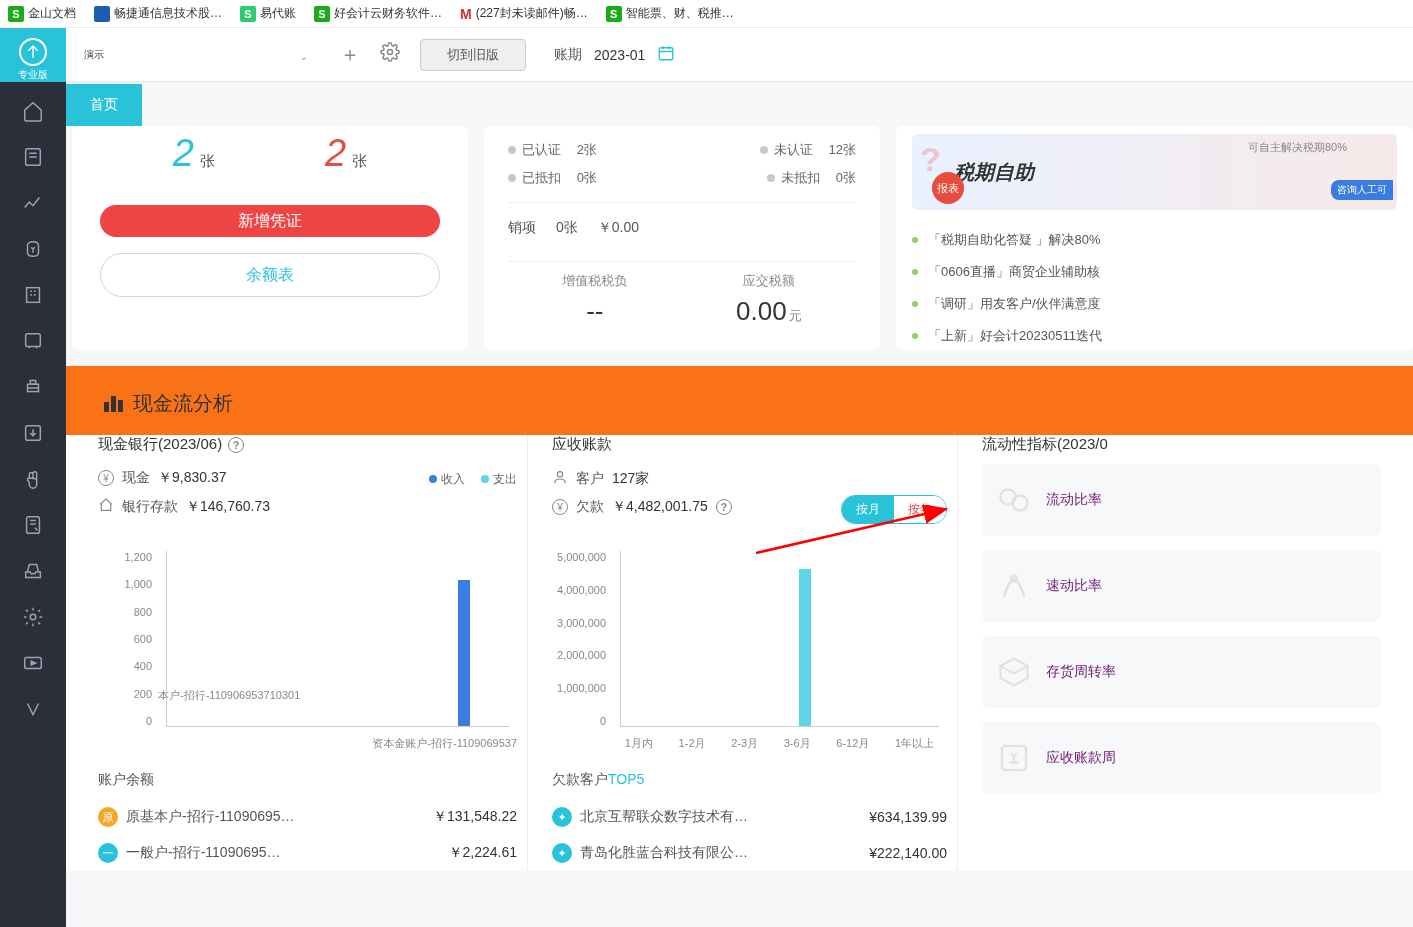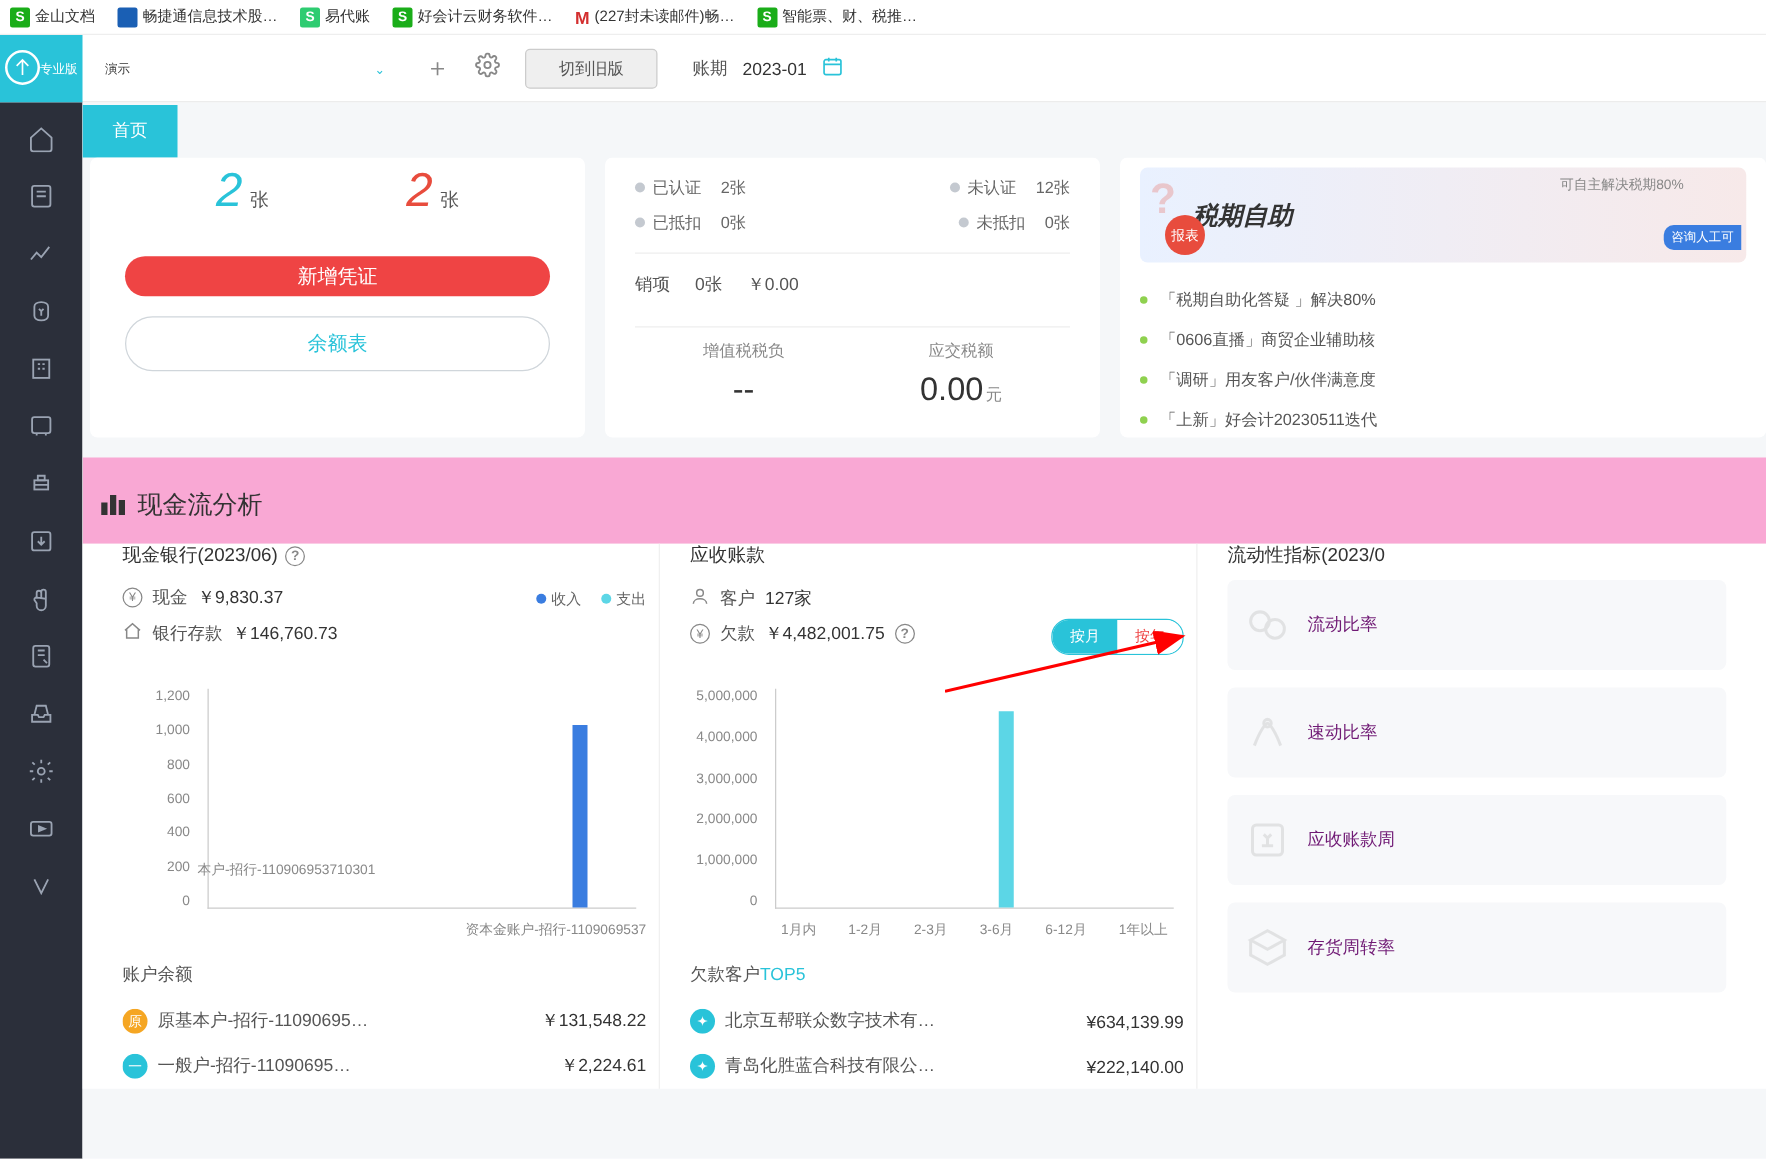--- a/index.html
+++ b/index.html
@@ -5,21 +5,21 @@
 * { margin: 0; padding: 0; box-sizing: border-box; }
 body { font-family: "Microsoft YaHei", Arial, sans-serif; font-size: 13px; color: #333; background: #fff; overflow: hidden; }
 .browser-bookmarks { height: 28px; display: flex; align-items: center; padding: 0 8px; gap: 18px; background: #fff; border-bottom: 1px solid #eee; }
 .bookmark { display: flex; align-items: center; gap: 4px; font-size: 12px; color: #333; cursor: pointer; }
 .bm-icon { width: 16px; height: 16px; display: inline-block; border-radius: 2px; }
 .bm-s { background: #1aad19; color: #fff; text-align: center; font-size: 11px; line-height: 16px; font-weight: bold; }
 .bm-shield { background: #1a5fb4; }
 .bm-m { color: #d32f2f; font-weight: bold; font-size: 14px; }
 
 .app-top { height: 54px; display: flex; align-items: center; border-bottom: 1px solid #e6e6e6; }
-.sidebar-logo { width: 66px; height: 54px; background: #29c3d9; display: flex; flex-direction: row; align-items: center; justify-content: center; color: #fff; font-size: 10px; }
+.sidebar-logo { width: 66px; height: 54px; background: #29c3d9; display: flex; flex-direction: column; align-items: center; justify-content: flex-end; color: #fff; font-size: 10px; }
 .logo-circle { width: 28px; height: 28px; border: 2px solid #fff; border-radius: 50%; display: flex; align-items: center; justify-content: center; margin-bottom: 2px; font-size: 14px; font-weight: bold; }
 .org-selector { flex: 0 0 260px; display: flex; align-items: flex-end; padding: 0 18px; color: #333; font-size: 10px; position: relative; }
 .org-selector .chev { margin-left: auto; color: #29c3d9; }
 .top-icons { display: flex; align-items: center; gap: 20px; padding: 0 14px; color: #888; font-size: 18px; }
 .switch-version { border: 1px solid #ccc; border-radius: 4px; padding: 6px 26px; font-size: 13px; color: #555; }
 .period-wrap { display: flex; align-items: center; gap: 12px; margin-left: 14px; font-size: 14px; color: #555; }
 .period-value { color: #333; }
 .cal-icon { color: #29c3d9; }
 
 .main-layout { display: flex; height: calc(100vh - 82px); }
@@ -60,21 +60,21 @@
 .promo-banner { height: 76px; background: linear-gradient(90deg,#e9f1ff,#f7e9e9); border-radius: 6px; position: relative; display: flex; align-items: center; padding: 0 12px; margin-bottom: 14px; overflow: hidden; }
 .promo-banner .qmark { position: absolute; left: 8px; top: 6px; font-size: 34px; color: #e84c3d; font-weight: bold; opacity: 0.25; }
 .promo-banner .title { font-size: 20px; font-weight: bold; color: #333; font-style: italic; margin-left: 30px; }
 .promo-banner .sub { position: absolute; right: 50px; top: 6px; font-size: 11px; color: #888; }
 .promo-banner .badge-red { position: absolute; left: 20px; bottom: 6px; width: 32px; height: 32px; border-radius: 50%; background: #e84c3d; color: #fff; font-size: 11px; display: flex; align-items: center; justify-content: center; }
 .promo-banner .badge-blue { position: absolute; right: 4px; bottom: 10px; background: #3a7de0; color: #fff; font-size: 10px; padding: 3px 6px; border-radius: 8px 0 0 8px; }
 .news-list { list-style: none; }
 .news-list li { display: flex; align-items: center; gap: 10px; padding: 7px 0; font-size: 13px; color: #555; white-space: nowrap; overflow: hidden; }
 .bullet { width: 6px; height: 6px; border-radius: 50%; background: #8fd14f; flex-shrink: 0; }
 
-.section-title { display: flex; align-items: center; gap: 10px; font-size: 20px; font-weight: 500; color: #333; padding: 24px 0 18px 15px; background: #f9a8d4; margin-top: 16px; }
+.section-title { display: flex; align-items: center; gap: 10px; font-size: 20px; font-weight: 500; color: #333; padding: 24px 0 18px 38px; background: #f97316; margin-top: 16px; }
 .section-title .bar-icon { display: flex; align-items: flex-end; gap: 2px; }
 .section-title .bar-icon span { width: 5px; background: #333; display: inline-block; }
 
 .analysis-row { display: flex; gap: 0; background: #fff; padding: 0 22px; }
 .analysis-col { padding: 0 10px; }
 .col1 { width: 440px; border-right: 1px solid #f0f0f0; }
 .col2 { width: 430px; border-right: 1px solid #f0f0f0; padding-left: 24px; }
 .col3 { flex: 1; padding-left: 24px; min-width: 160px; }
 
 .col-title { font-size: 15px; font-weight: 500; color: #333; display: flex; align-items: center; gap: 6px; margin-bottom: 10px; }
@@ -510,30 +510,30 @@
               </div>
               <div class="liquidity-item">
                 <span class="liq-icon"><svg viewBox="0 0 24 24" fill="none" stroke="#bbb" stroke-width="1.6">
                     <path d="M5 19c3-8 6-12 7-12s4 4 7 12"></path>
                     <circle cx="12" cy="7" r="2"></circle>
                   </svg></span>
                 <span>速动比率</span>
               </div>
               <div class="liquidity-item">
                 <span class="liq-icon"><svg viewBox="0 0 24 24" fill="none" stroke="#bbb" stroke-width="1.6">
+                    <path d="M3 8l9-5 9 5-9 5z"></path>
+                    <path d="M3 8v8l9 5 9-5V8"></path>
+                  </svg></span>
+                <span>存货周转率</span>
+              </div>
+              <div class="liquidity-item">
+                <span class="liq-icon"><svg viewBox="0 0 24 24" fill="none" stroke="#bbb" stroke-width="1.6">
                     <rect x="4" y="4" width="16" height="16" rx="2"></rect>
                     <path d="M10 9l2 2 2-2M12 11v4M9 15h6"></path>
                   </svg></span>
                 <span>应收账款周</span>
               </div>
-              <div class="liquidity-item">
-                <span class="liq-icon"><svg viewBox="0 0 24 24" fill="none" stroke="#bbb" stroke-width="1.6">
-                    <path d="M3 8l9-5 9 5-9 5z"></path>
-                    <path d="M3 8v8l9 5 9-5V8"></path>
-                  </svg></span>
-                <span>存货周转率</span>
-              </div>
             </div>
         </div>
       </div>
     </div>
   </div>
 </div>
 
 </body></html>

